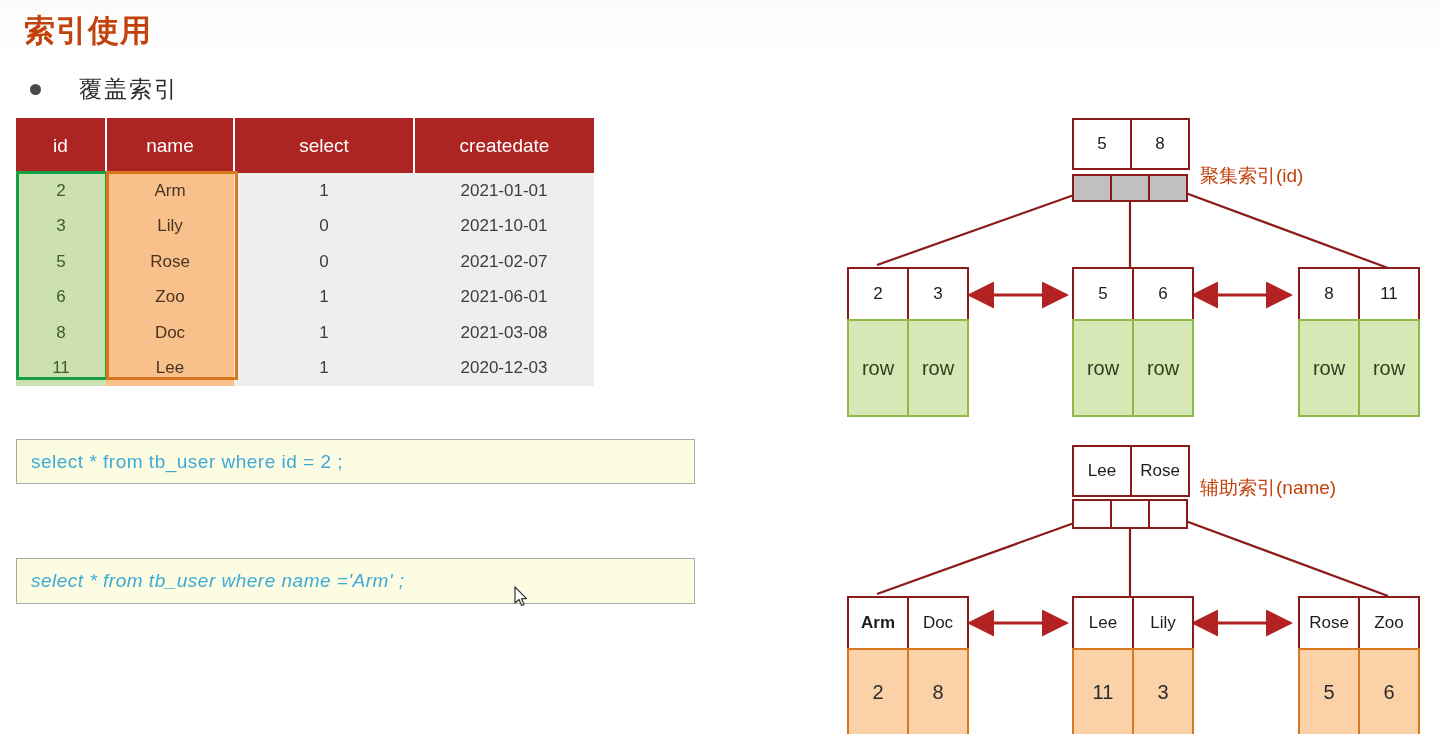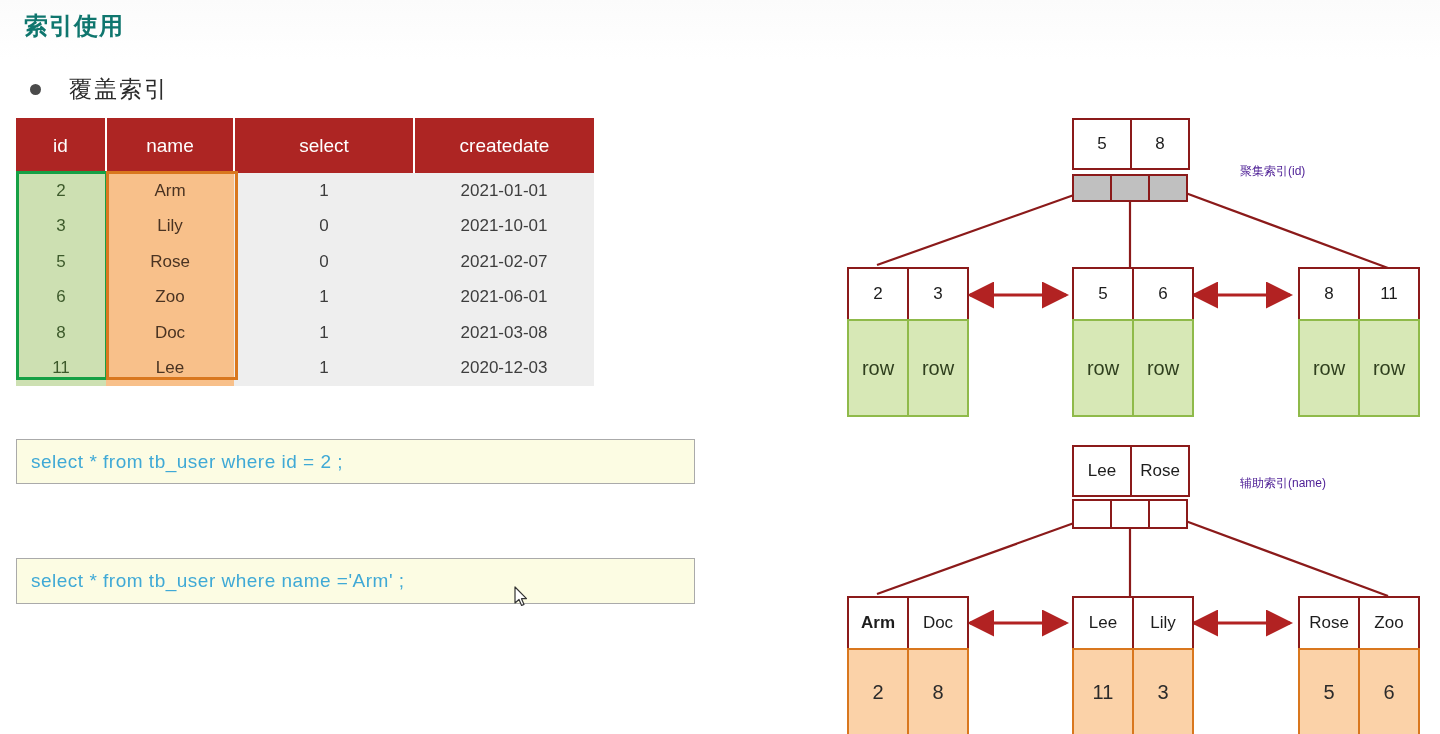--- a/index.html
+++ b/index.html
@@ -14,41 +14,41 @@
     overflow: hidden;
     font-family: "Liberation Sans", "DejaVu Sans", sans-serif;
     background: linear-gradient(to bottom, #fbfbfb 0px, #ffffff 60px, #ffffff 100%);
   }
 
   
   #slide-title {
     position: absolute;
     left: 24px;
     top: 10px;
-    font-size: 24px;
+    font-size: 31px;
     font-weight: bold;
-    color: #0f766e;
+    color: #c2410c;
     letter-spacing: 1px;
   }
   #bullet-row {
     position: absolute;
     left: 30px;
     top: 74px;
     display: flex;
     align-items: center;
   }
   #bullet-dot {
     width: 11px;
     height: 11px;
     border-radius: 50%;
     background: #4a4a4a;
     display: inline-block;
   }
   #bullet-label {
-    margin-left: 28px;
+    margin-left: 38px;
     font-size: 23px;
     color: #2c2c2c;
     letter-spacing: 2px;
   }
 
   
   #data-table {
     position: absolute;
     left: 16px;
     top: 118px;
@@ -102,21 +102,21 @@
     border: 1px solid #aaaaaa;
     box-sizing: border-box;
     display: flex;
     align-items: center;
     padding-left: 14px;
     font-size: 19px;
     color: #3fa9d6;
     letter-spacing: 0.5px;
   }
   #sql-box-1 { left: 16px; top: 439px; width: 679px; height: 45px; }
-  #sql-box-2 { left: 16px; top: 558px; width: 679px; height: 46px; }
+  #sql-box-2 { left: 16px; top: 558px; width: 679px; height: 46px; font-style: italic; }
 
   
   #mouse-cursor {
     position: absolute;
     left: 514px;
     top: 586px;
     width: 16px;
     height: 22px;
   }
 
@@ -175,24 +175,23 @@
     border: 2px solid #8fba4a;
     color: #2f3f1e;
   }
   .node-data.orange .dcell {
     background: #fbd2a8;
     border: 2px solid #d9771e;
     color: #2b2b2b;
   }
   .label-cn {
     position: absolute;
-    font-size: 12px;
-    color: #4c1d95;
+    font-size: 19px;
+    color: #c2410c;
     white-space: nowrap;
-    margin-left: 40px;
   }
   .bold-key { font-weight: bold; }
 </style>
 </head>
 <body>
 
 <div id="slide-title">索引使用</div>
 
 <div id="bullet-row">
   <span id="bullet-dot"></span>

